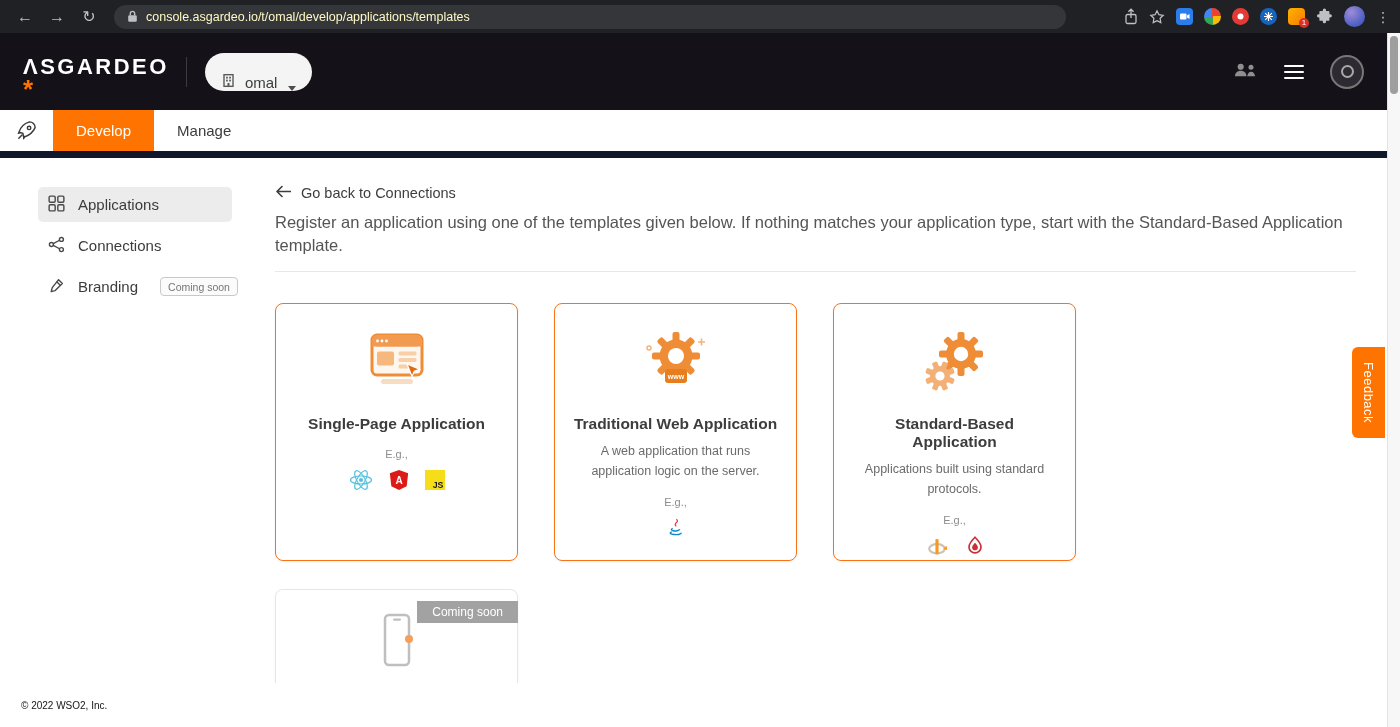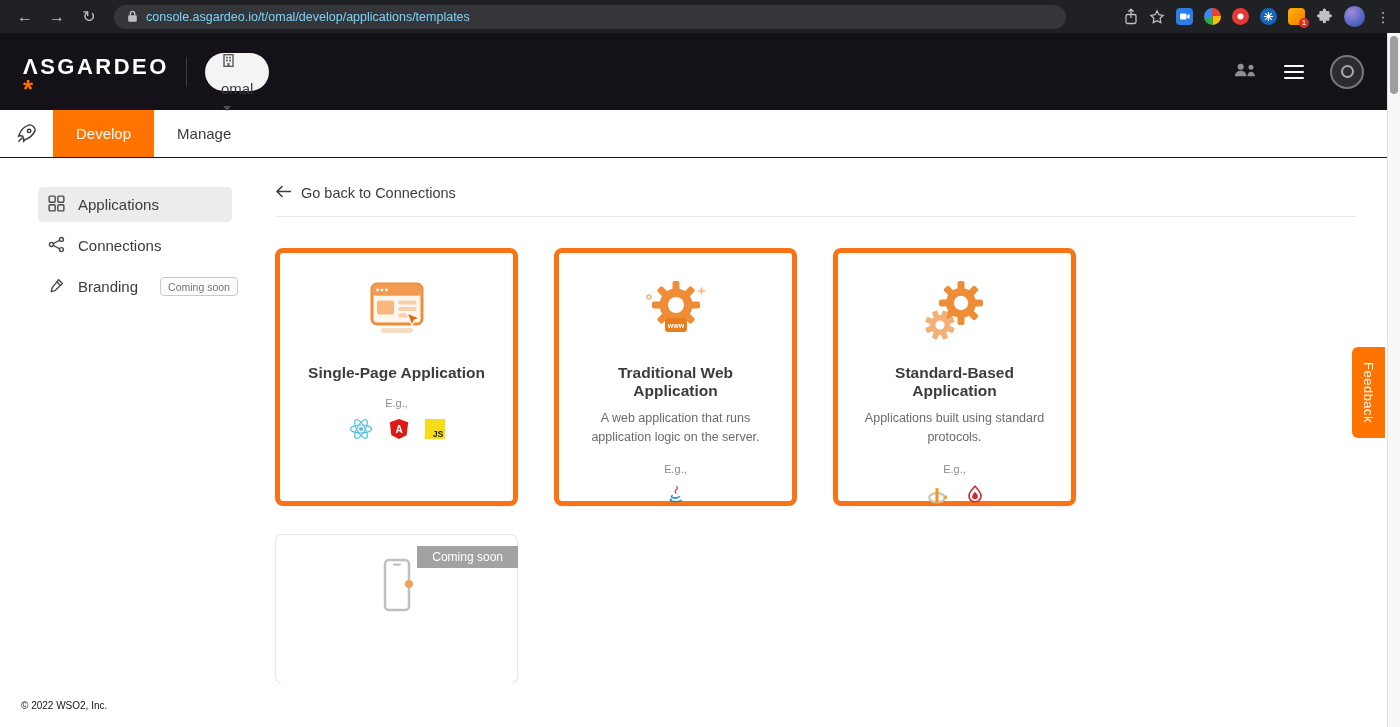--- a/index.html
+++ b/index.html
@@ -5,52 +5,52 @@
   * { box-sizing: border-box; margin: 0; padding: 0; }
   html, body { width: 1400px; height: 727px; overflow: hidden; }
   body { font-family: "Liberation Sans", sans-serif; background: #fff; position: relative; }
 
   
   .browser-bar { height: 33px; background: #202124; display: flex; align-items: center; padding: 0 10px; gap: 2px; }
   .nav-btn { width: 30px; height: 26px; display: flex; align-items: center; justify-content: center;
              color: #bdc1c6; font-size: 16px; border-radius: 50%; flex: 0 0 auto; }
   .addr-bar { width: 952px; height: 24px; background: #35363a; border-radius: 13px; display: flex;
               align-items: center; gap: 8px; padding: 0 13px; margin-left: 8px; }
-  .addr-url { color: #7dd3fc; font-size: 12.5px; white-space: nowrap; overflow: hidden; }
+  .addr-url { color: #fef9c3; font-size: 12.5px; white-space: nowrap; overflow: hidden; }
   .chrome-right { margin-left: auto; display: flex; align-items: center; gap: 11px; }
   .chrome-ic { display: flex; align-items: center; justify-content: center; }
   .ext-sq { width: 17px; height: 17px; border-radius: 4px; }
   .ext-ci { width: 17px; height: 17px; border-radius: 50%; }
   .ext-badge-wrap { position: relative; }
   .ext-badge { position: absolute; right: -4px; bottom: -3px; background: #d93025; color: #fff;
                font-size: 8px; line-height: 10px; min-width: 10px; text-align: center; border-radius: 5px; padding: 0 2px; }
   .chrome-avatar { width: 21px; height: 21px; border-radius: 50%;
                    background: radial-gradient(circle at 35% 30%, #9f8bd8, #4a5fc1 70%); }
   .kebab { color: #bdc1c6; font-size: 14px; letter-spacing: 0; width: 14px; text-align: center; }
 
   
   .page { position: relative; width: 1400px; height: 694px; background: #fff; overflow: hidden; }
 
   
   .app-header { height: 77px; background: #141118; display: flex; align-items: center; padding: 0 36px 0 22px; }
   .logo { display: flex; align-items: baseline; color: #fff; font-size: 22px; font-weight: bold; letter-spacing: 2.5px; flex-direction: column; }
   .logo-star { color: #ff7300; font-size: 26px; line-height: 10px; position: relative; top: 4px; margin-left: 1px; }
   .header-divider { width: 1px; height: 30px; background: #3d3a42; margin: 0 18px; }
-  .org-pill { background: #f4f4f4; border-radius: 20px; height: 38px; display: flex; align-items: flex-start;
-              gap: 9px; padding: 0 16px; color: #3c3c3c; font-size: 15px; cursor: pointer; flex-direction: column; }
+  .org-pill { background: #f4f4f4; border-radius: 20px; height: 38px; display: flex; align-items: flex-end;
+              gap: 9px; padding: 0 16px; color: #3c3c3c; font-size: 15px; cursor: pointer; }
   .chevron-down { width: 0; height: 0; border-left: 4.5px solid transparent; border-right: 4.5px solid transparent;
                   border-top: 5.5px solid #4d4d4d; margin-left: 2px; }
   .header-right { margin-left: auto; display: flex; align-items: center; gap: 26px; }
   .hamburger span { display: block; width: 20px; height: 2px; background: #fff; margin: 4px 0; border-radius: 1px; }
   .console-avatar { width: 34px; height: 34px; border-radius: 50%; border: 2px solid #777;
                     background: #2d2b31; display: flex; align-items: center; justify-content: center; }
   .console-avatar .inner { width: 13px; height: 13px; border: 2px solid #a9a9a9; border-radius: 50%; }
 
   
-  .tab-bar { height: 48px; background: #fff; border-bottom: 1px solid #0f172a; display: flex; align-items: stretch; }
+  .tab-bar { height: 48px; background: #fff; border-bottom: 7px solid #0f172a; display: flex; align-items: stretch; }
   .rocket-cell { width: 53px; display: flex; align-items: center; justify-content: center; }
   .tab { display: flex; align-items: center; padding: 0 23px; font-size: 15px; cursor: pointer; }
   .tab.active { background: #ff7300; color: #fff; }
   .tab.inactive { color: #3c3c3c; }
 
   
   .content { display: flex; height: 569px; overflow: hidden; }
 
   .sidebar { width: 246px; flex: 0 0 246px; padding: 29px 14px 0; }
   .side-item { display: flex; align-items: center; gap: 13px; height: 35px; padding: 0 10px;
@@ -59,21 +59,21 @@
   .coming-badge { font-size: 10.5px; color: #767676; border: 1px solid #c9c9c9; background: #fbfbfb;
                   border-radius: 4px; padding: 2.5px 7px; margin-left: 9px; white-space: nowrap; }
 
   .main { flex: 1; padding: 26px 44px 0 29px; position: relative; }
   .back-link { display: inline-flex; align-items: center; gap: 10px; font-size: 14.5px; color: #3d3d3d; cursor: pointer; }
   .page-title { font-size: 29px; font-weight: 500; color: #3f3f3f; margin-top: 13px; }
   .page-desc { font-size: 16.5px; color: #555; line-height: 1.4; margin-top: 9px; max-width: 1080px; }
   .rule { border: none; border-top: 1px solid #e7e7e7; margin-top: 14px; }
 
   .cards { display: flex; gap: 36px; margin-top: 31px; }
-  .card { width: 243px; height: 258px; background: #fff; border: 5px solid #f97316; border-radius: 8px;
+  .card { width: 243px; height: 258px; background: #fff; border: 1px solid #f97316; border-radius: 8px;
           box-shadow: 0 1px 3px rgba(0,0,0,.05); padding: 20px 18px; text-align: center; cursor: pointer; }
   .card-art { height: 78px; display: flex; align-items: center; justify-content: center; }
   .card-title { font-size: 15.5px; font-weight: bold; color: #3d3d3d; margin-top: 13px; }
   .card-desc { font-size: 12.5px; color: #6b6b6b; line-height: 1.55; margin: 9px auto 0; width: 196px; }
   .card-eg { font-size: 11px; color: #8c8c8c; margin-top: 15px; }
   .tech-row { display: flex; align-items: center; justify-content: center; gap: 16px; margin-top: 9px; }
 
   .partial-card { position: relative; width: 243px; height: 150px; margin-top: 28px; background: #fff;
                   border: 1px solid #e7e7e7; border-radius: 8px; box-shadow: 0 1px 3px rgba(0,0,0,.05);
                   text-align: center; cursor: pointer; }
@@ -249,20 +249,21 @@
     <main class="main">
       <div class="back-link">
         <span>
           <svg width="16" height="13" viewBox="0 0 16 13" fill="none" stroke="#3d3d3d" stroke-width="1.6" stroke-linecap="round" stroke-linejoin="round">
               <path d="M7 1.5l-5 5 5 5M2 6.5h13.5"></path>
             </svg>
         </span>
         <span>Go back to Connections</span>
       </div>
 
+      <p class="page-desc">Register an application using one of the templates given below. If nothing matches your application type, start with the Standard-Based Application template.</p>
       <hr class="rule">
 
       <div class="cards">
 
         <div class="card">
           <div class="card-art">
             <svg width="88" height="68" viewBox="0 0 88 68">
               <rect x="19" y="6" width="50" height="40" rx="5" fill="#fef7f0" stroke="#ef8c36" stroke-width="3"></rect>
               <rect x="19" y="6" width="50" height="11.5" rx="5" fill="#f29a50"></rect>
               <rect x="19" y="12" width="50" height="5.5" fill="#f29a50"></rect>

